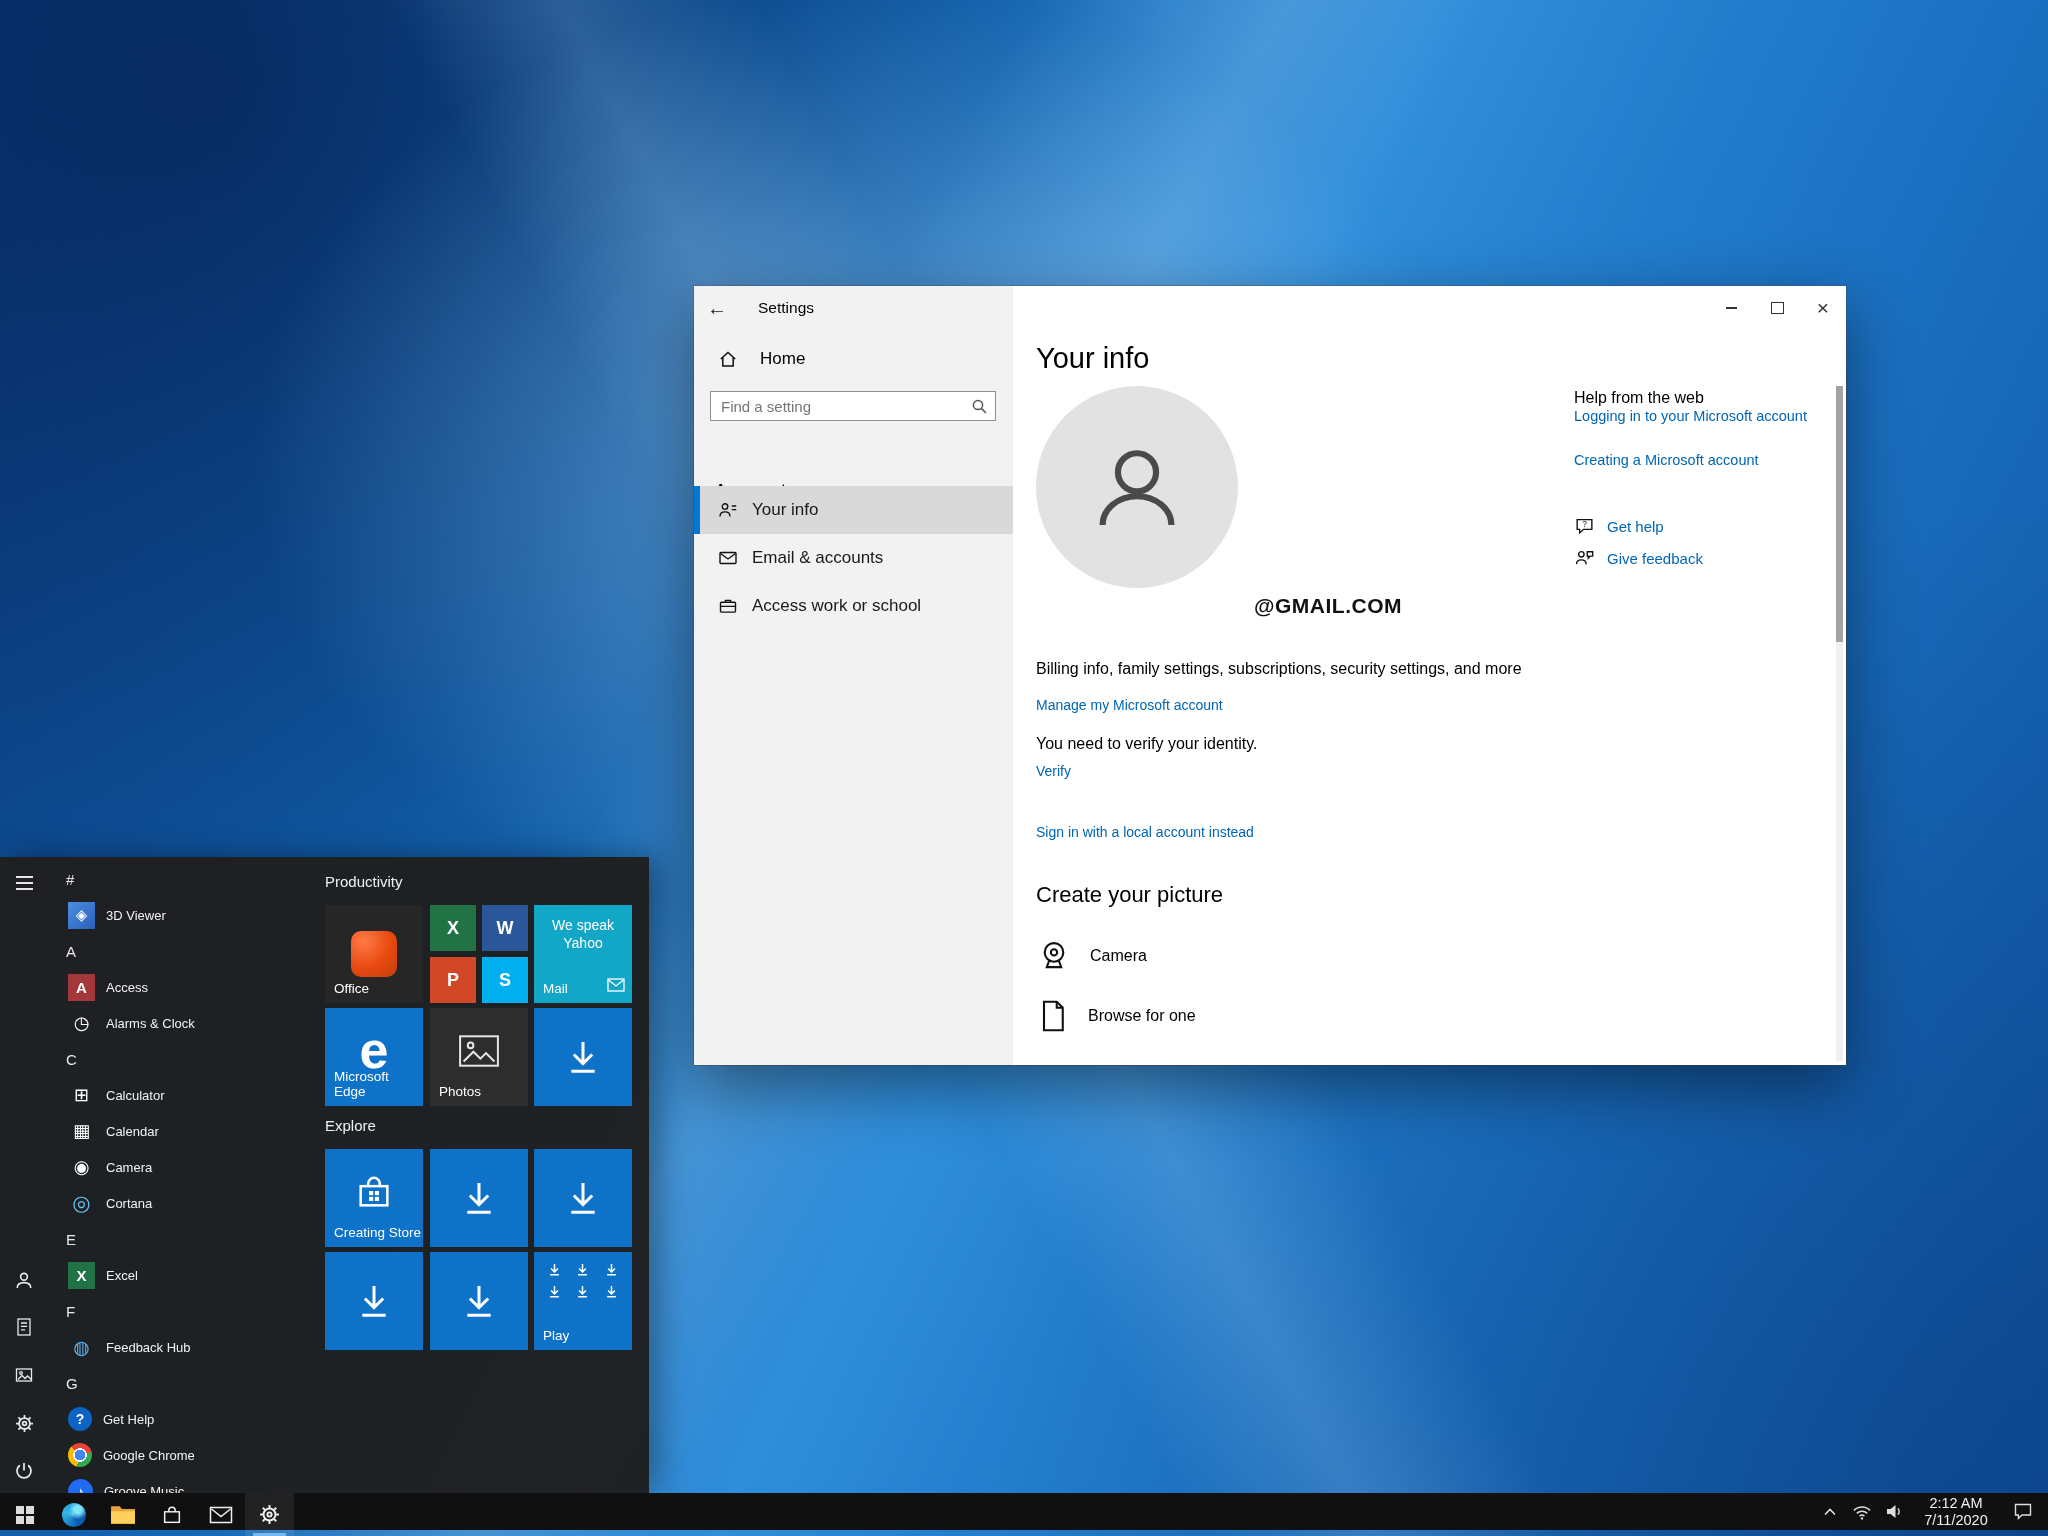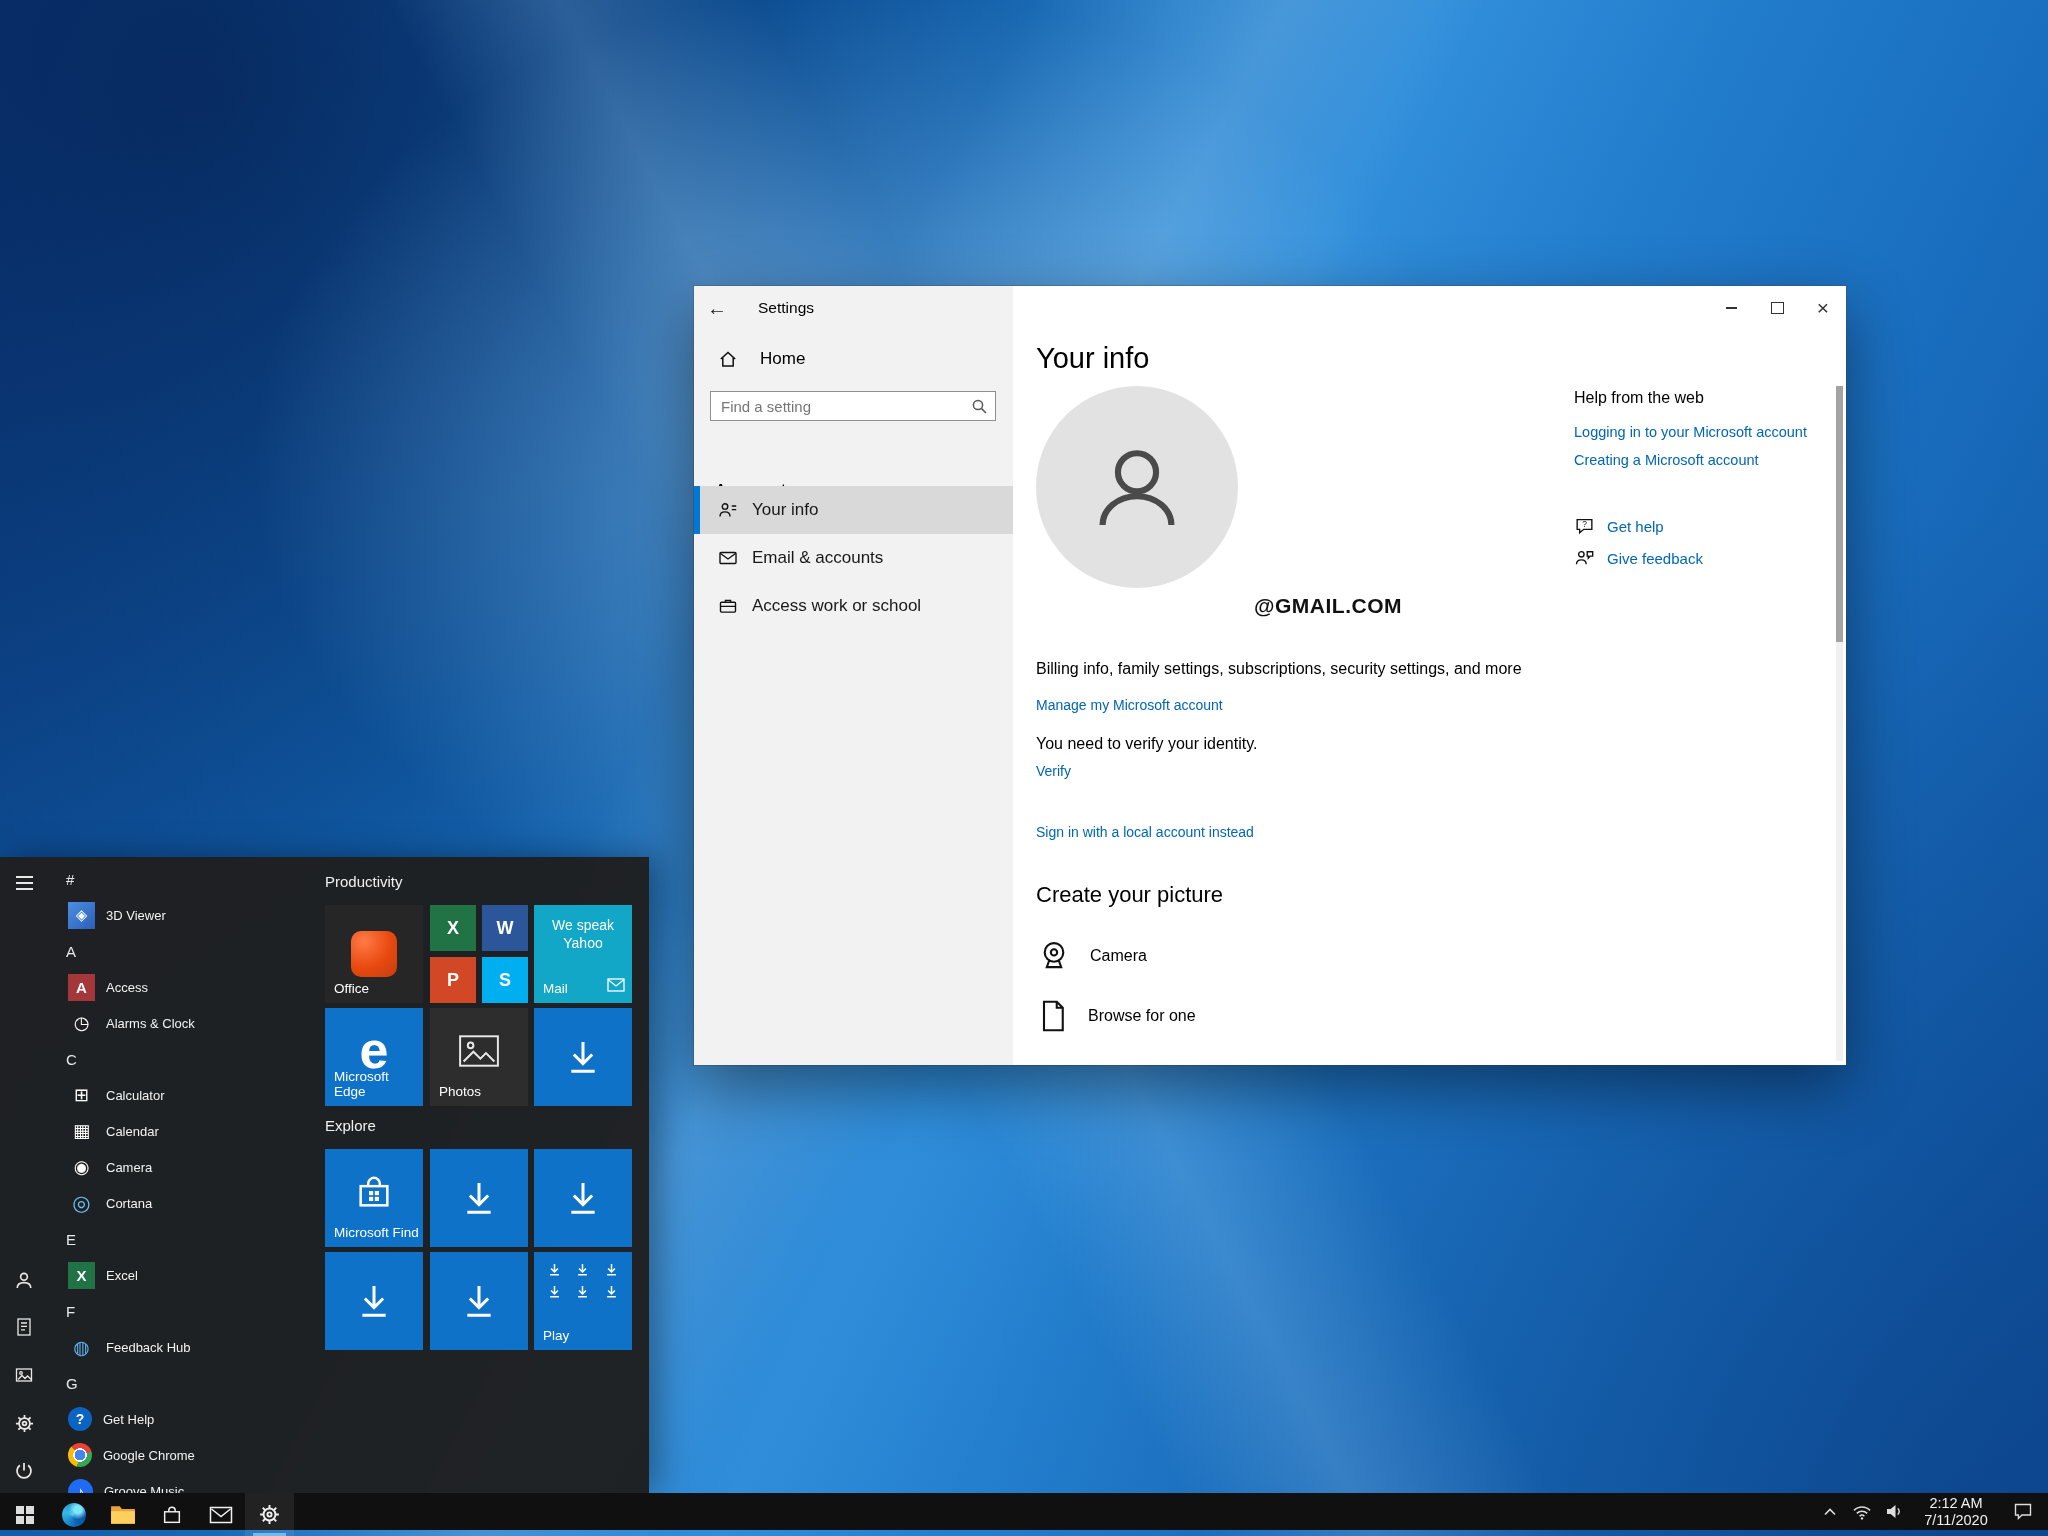--- a/index.html
+++ b/index.html
@@ -209,21 +209,21 @@
     </div>
     <div class="pic-row" style="top:706px;">
       <svg width="34" height="36" viewBox="0 0 22 24" fill="none" stroke="#111" stroke-width="1.4">
           <path d="M5 2.5h8.5l4 4V21.5H5z"></path>
           <path d="M13.5 2.5V6.5h4"></path>
         </svg>
       <span class="rlabel">Browse for one</span>
     </div>
 
     <div class="help-h">Help from the web</div>
-    <a class="help-lnk" style="top:138px;">Logging in to your Microsoft account</a>
+    <a class="help-lnk" style="top:122px;">Logging in to your Microsoft account</a>
     <a class="help-lnk" style="top:166px;">Creating a Microsoft account</a>
 
     <div class="help-row" style="top:227px;">
       <svg width="21" height="21" viewBox="0 0 20 20" fill="none" stroke="#111" stroke-width="1.3">
           <path d="M3 3.5h14v9.2H9.2L5.4 16v-3.3H3z"></path>
           <text x="10" y="10.6" font-size="8" text-anchor="middle" fill="#111" stroke="none">?</text>
         </svg>
       <span class="hl">Get help</span>
     </div>
     <div class="help-row" style="top:259px;">
@@ -400,21 +400,21 @@
       <svg width="40" height="40" viewBox="0 0 24 24" fill="none" stroke="#fff" stroke-width="1.5" style="margin-top:-12px;">
           <rect x="4" y="8.5" width="16" height="11.5"></rect>
           <path d="M8.5 8.5V7a3.5 3.5 0 0 1 7 0v1.5"></path>
           <g fill="#fff" stroke="none">
             <rect x="9" y="11.4" width="2.5" height="2.5"></rect>
             <rect x="12.5" y="11.4" width="2.5" height="2.5"></rect>
             <rect x="9" y="14.9" width="2.5" height="2.5"></rect>
             <rect x="12.5" y="14.9" width="2.5" height="2.5"></rect>
           </g>
         </svg>
-      <span class="tlabel">Microsoft Find</span>
+      <span class="tlabel">Creating Store</span>
     </div>
 
     <div class="tile blue" style="left:430px;top:292px;">
       <svg width="40" height="40" viewBox="0 0 24 24" fill="none" stroke="#fff" stroke-width="1.8">
           <path d="M12 3v12M6.5 10.5 12 16l5.5-5.5M5 20.5h14"></path>
         </svg>
     </div>
     <div class="tile blue" style="left:534px;top:292px;">
       <svg width="40" height="40" viewBox="0 0 24 24" fill="none" stroke="#fff" stroke-width="1.8">
           <path d="M12 3v12M6.5 10.5 12 16l5.5-5.5M5 20.5h14"></path>

